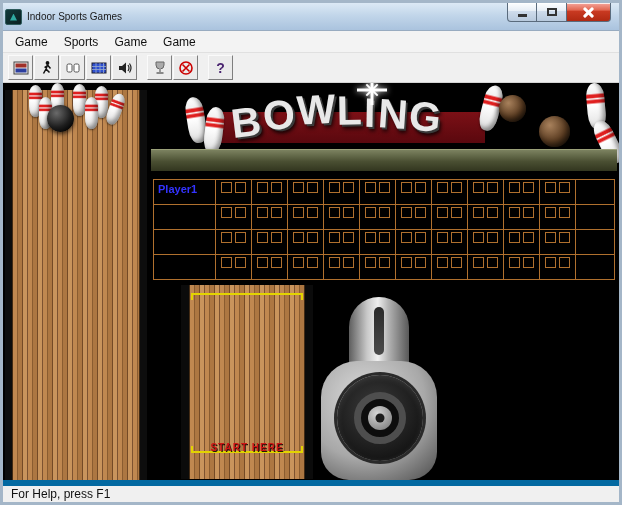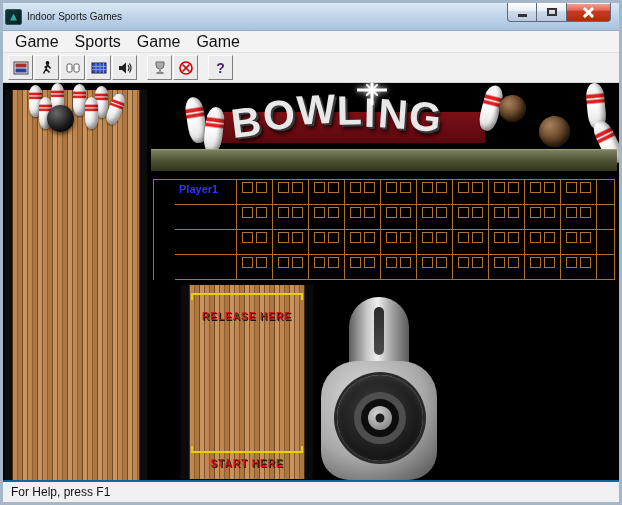--- a/index.html
+++ b/index.html
@@ -36,21 +36,21 @@
   .g-min { width:9px; height:3px; background:#333; margin-top:7px; }
   .g-max { width:10px; height:8px; border:2px solid #333; background:transparent; }
   .g-close { position:relative; width:13px; height:13px; }
   .g-close::before,.g-close::after { content:""; position:absolute; left:5px; top:0;
     width:3px; height:13px; background:#fff; border-radius:1px; }
   .g-close::before { transform:rotate(45deg); }
   .g-close::after  { transform:rotate(-45deg); }
 
   
   .menubar { height:22px; flex:0 0 22px; background:#f3f3f3; border-bottom:1px solid #e0e0e0;
-    display:flex; align-items:center; padding-left:4px; font-size:16px; color:#111; }
+    display:flex; align-items:center; padding-left:4px; font-size:12px; color:#111; }
   .menu-item { padding:3px 8px; }
 
   
   .toolbar { height:30px; flex:0 0 30px; background:#f0f0f0; border-bottom:1px solid #d4d4d4;
     display:flex; align-items:center; padding:0 5px; }
   .tb-btn { width:25px; height:25px; margin-right:1px; display:flex; align-items:center; justify-content:center;
     background:#ebebeb; border:1px solid; border-color:#fafafa #7f7f7f #7f7f7f #fafafa; }
   .tb-sep { width:9px; height:25px; }
   .help-q { font-size:14px; font-weight:bold; color:#4a2470; }
 
@@ -101,21 +101,21 @@
   .pinR3 { left:452px; top:36px; transform:rotate(-26deg); }
 
   
   .counter { position:absolute; left:148px; top:66px; width:466px; height:22px;
     background:linear-gradient(180deg,#7c8260,#4a4f32 55%,#32361f);
     border-top:1px solid #9ba179; }
 
   
   .scoreboard { position:absolute; left:150px; top:96px; width:462px;
     border-top:1px solid #b0702e; border-left:1px solid #b0702e; background:#000; }
-  .sb-row { display:flex; height:25px;margin-left:21px; }
+  .sb-row { display:flex; height:25px; }
   .sb-name { width:62px; border-right:1px solid #b0702e; border-bottom:1px solid #b0702e;
     color:#3333ff; font-size:11px; font-weight:bold; padding:3px 0 0 4px; }
   .sb-frame { width:36px; border-right:1px solid #b0702e; border-bottom:1px solid #b0702e;
     display:flex; justify-content:center; align-items:flex-start; padding-top:2px; }
   .sb-boxes { display:flex; gap:3px; }
   .sb-mini { width:11px; height:11px; border:1px solid #b0702e; }
   .sb-total { flex:1; border-right:1px solid #b0702e; border-bottom:1px solid #b0702e; }
 
   
   .mini-lane { position:absolute; left:178px; top:202px; width:132px; height:194px; background:#0b0b0b; }
@@ -123,21 +123,21 @@
   .foul { position:absolute; left:10px; right:10px; height:2px; background:#e3d400; z-index:2; }
   .foul::before,.foul::after { content:""; position:absolute; width:2px; height:7px; background:#e3d400; top:0; }
   .foul::before { left:0; } .foul::after { right:0; }
   .foul.top { top:8px; }
   .foul.bottom { bottom:26px; }
   .foul.bottom::before,.foul.bottom::after { top:-5px; }
   .lane-label { position:absolute; left:0; width:100%; text-align:center; z-index:2;
     color:#cf1515; font-size:10px; font-weight:bold; letter-spacing:1px;
     text-shadow:1px 1px 0 rgba(0,0,0,.85); }
   .lane-label.release { top:26px; }
-  .lane-label.start { bottom:10px; }
+  .lane-label.start { bottom:26px; }
 
   
   .machine { position:absolute; left:318px; top:214px; width:116px; height:183px; }
   .m-arm { position:absolute; left:28px; top:0; width:60px; height:112px;
     border-radius:30px 30px 20px 20px;
     background:linear-gradient(90deg,#5e5e5e,#c8c8c8 30%,#efefef 48%,#b5b5b5 65%,#585858); }
   .m-arm::after { content:""; position:absolute; left:50%; top:10px; transform:translateX(-50%);
     width:10px; height:48px; border-radius:5px; background:linear-gradient(180deg,#2a2a2a,#4a4a4a); }
   .m-body { position:absolute; left:0; top:64px; width:116px; height:119px;
     border-radius:36px 36px 28px 28px;
@@ -149,21 +149,21 @@
     width:52px; height:52px; border-radius:50%; border:7px solid #4e4e4e; background:#0d0d0d; }
   .m-ball { position:absolute; left:50%; top:50%; transform:translate(-50%,-50%);
     width:24px; height:24px; border-radius:50%;
     background:radial-gradient(circle at 38% 32%,#d6d6d6,#909090 70%,#6a6a6a); }
   .m-ball::after { content:""; position:absolute; left:50%; top:50%; transform:translate(-50%,-50%);
     width:9px; height:9px; border-radius:50%; background:#1c1c1c; }
   .m-screw { position:absolute; width:4px; height:4px; border-radius:50%; background:#2e2e2e; }
   .s1 { left:36px; top:118px; } .s2 { left:30px; top:132px; }
 
   
-  .statusbar { height:22px; flex:0 0 22px; background:#f0f0f0; border-top:2px solid #0369a1;
+  .statusbar { height:22px; flex:0 0 22px; background:#f0f0f0; border-top:6px solid #0369a1;
     display:flex; align-items:center; padding:0 8px; font-size:12px; color:#111; }
 </style>
 </head>
 <body>
 
 <div class="window">
 
   <div class="titlebar">
     <div class="app-icon"></div>
     <span>Indoor Sports Games</span>
@@ -529,21 +529,20 @@
               <div class="sb-mini"></div>
             </div>
           </div>
           <div class="sb-total"></div>
         </div>
       </div>
 
     <div class="mini-lane">
       <div class="boards"></div>
       <div class="foul top"></div>
-      <div class="lane-label release">RELEASE HERE</div>
       <div class="foul bottom"></div>
       <div class="lane-label start">START HERE</div>
     </div>
 
     <div class="machine">
       <div class="m-arm"></div>
       <div class="m-body"></div>
       <div class="m-screw s1"></div>
       <div class="m-screw s2"></div>
       <div class="m-face">

